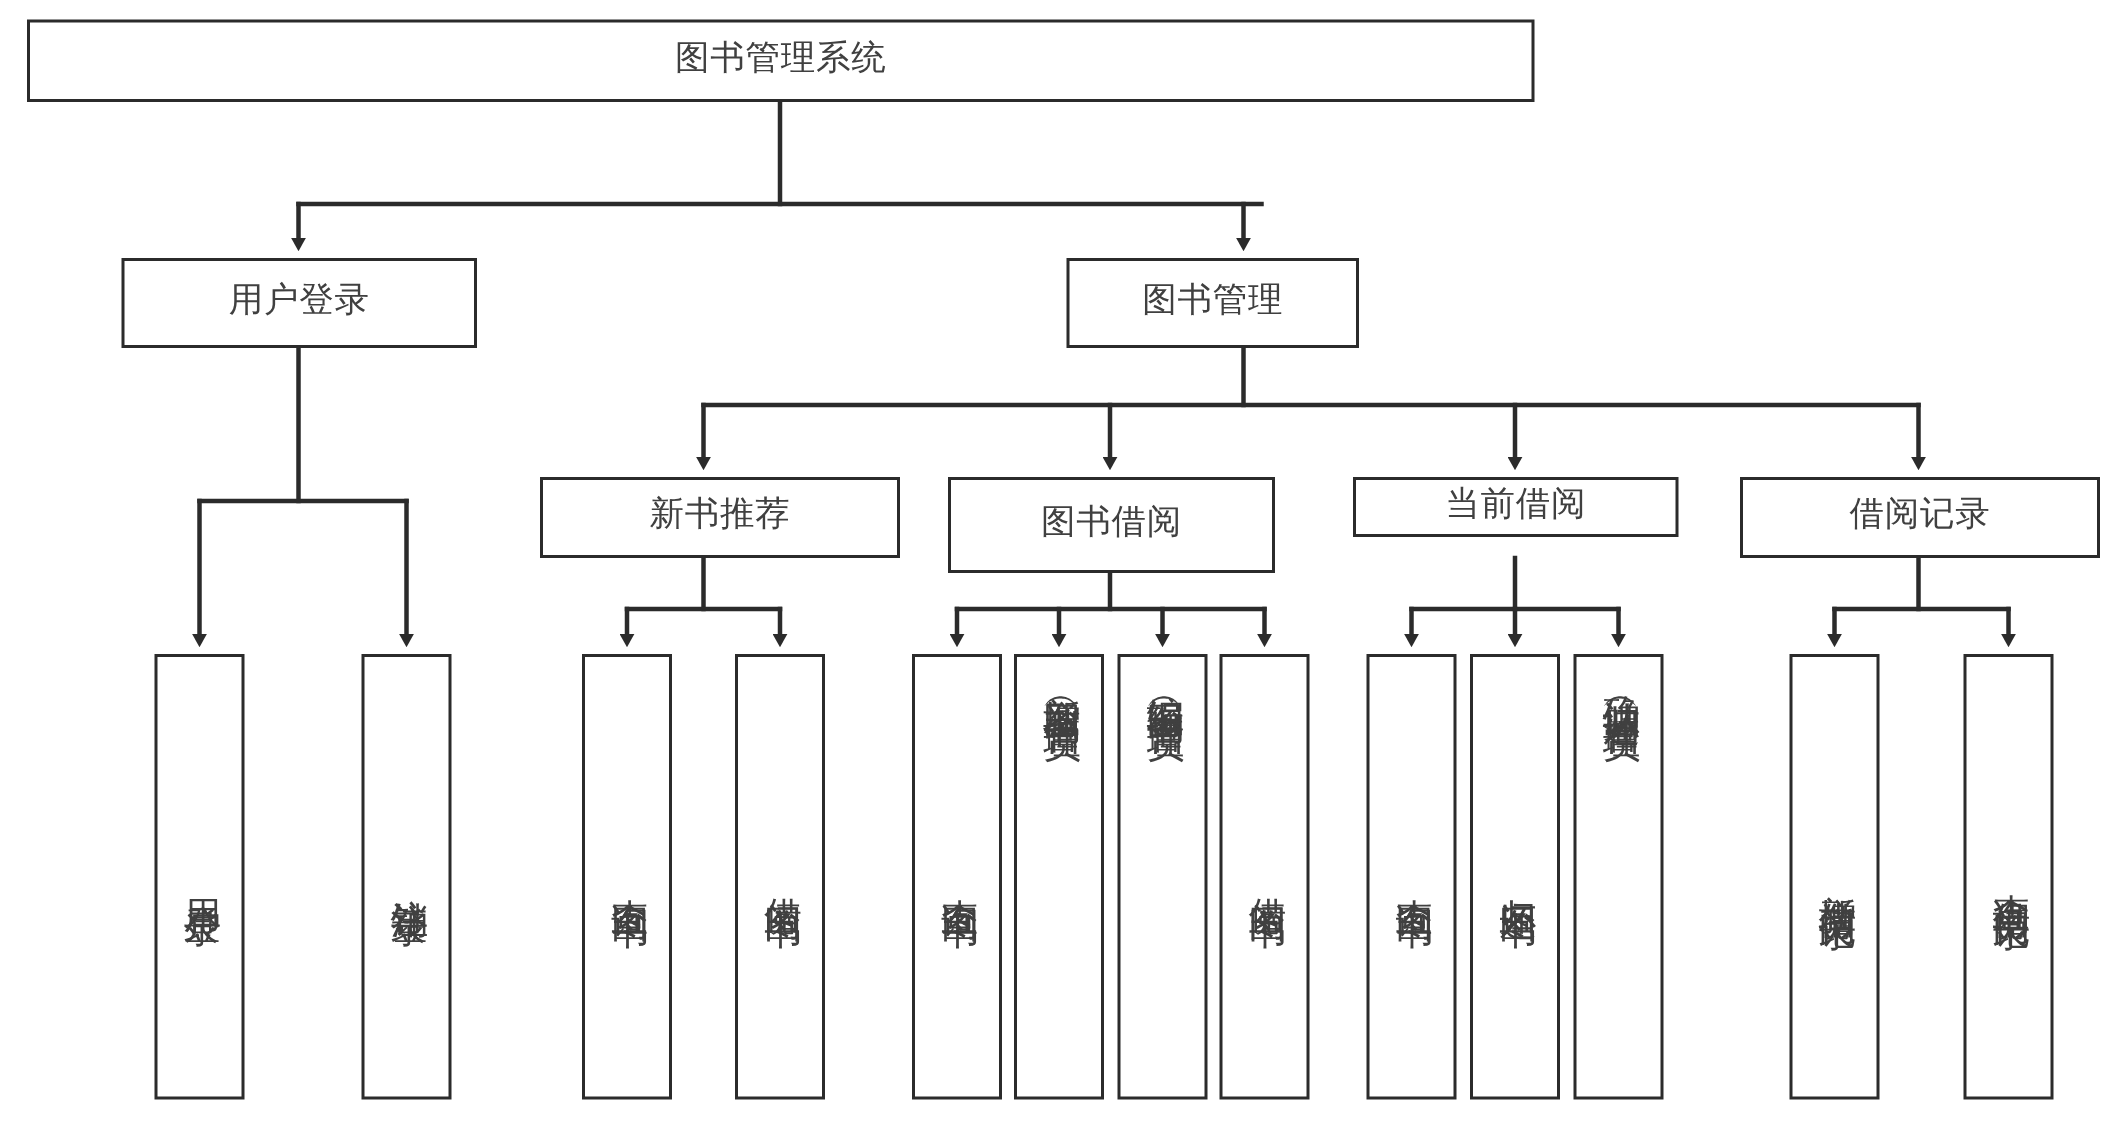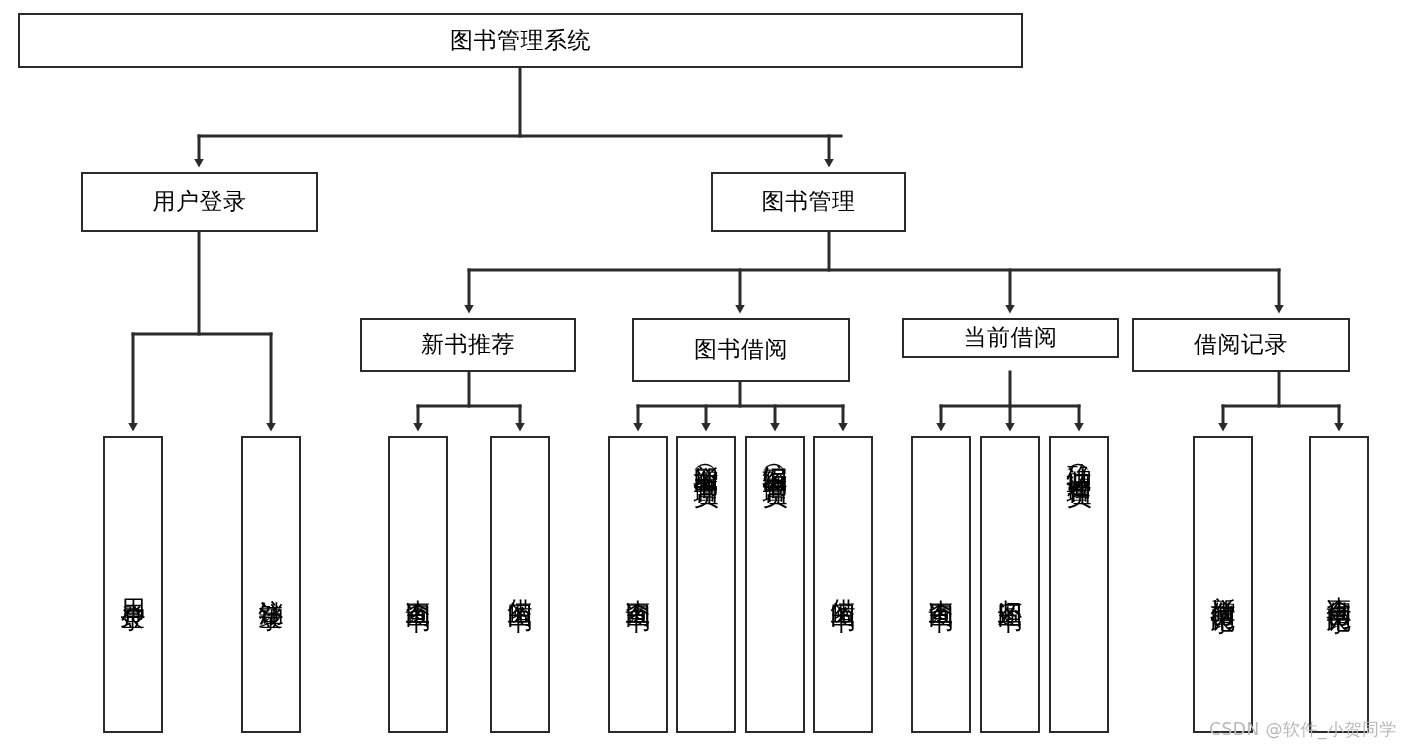--- a/index.html
+++ b/index.html
@@ -27,22 +27,23 @@
     pointer-events: none;
   }
   .node {
     position: absolute;
     box-sizing: border-box;
     background: #ffffff;
     border: 2px solid #2b2b2b;
     display: flex;
     align-items: center;
     justify-content: center;
-    color: #000000;
+    color: #404040;
     z-index: 2;
+    font-family: Liberation Mono, monospace;
   }
   .node-label {
     display: block;
     text-align: center;
     line-height: 1.12;
     white-space: pre;
   }
   .node.horizontal .node-label {
     font-size: 23px;
     letter-spacing: 0.5px;
@@ -133,30 +134,30 @@
     <span class="node-label">图书管理系统</span>
   </div>
 
   <div class="node horizontal" style="left:81px; top:172px; width:237px; height:60px;">
     <span class="node-label">用户登录</span>
   </div>
   <div class="node horizontal" style="left:711px; top:172px; width:195px; height:60px;">
     <span class="node-label">图书管理</span>
   </div>
 
-  <div class="node horizontal" style="left:360px; top:318px; width:216px; height:54px;">
+  <div class="node horizontal" style="left:360px; top:318px; width:240px; height:54px;">
     <span class="node-label">新书推荐</span>
   </div>
   <div class="node horizontal" style="left:632px; top:318px; width:218px; height:64px;">
     <span class="node-label">图书借阅</span>
   </div>
   <div class="node horizontal" style="left:902px; top:318px; width:217px; height:40px;">
     <span class="node-label">当前借阅</span>
   </div>
-  <div class="node horizontal" style="left:1132px; top:318px; width:218px; height:54px;">
+  <div class="node horizontal" style="left:1160px; top:318px; width:240px; height:54px;">
     <span class="node-label">借阅记录</span>
   </div>
 
   <div class="node vertical center-text" style="left:103px; top:436px; width:60px; height:297px;">
     <span class="node-label">用户登录</span>
   </div>
   <div class="node vertical center-text" style="left:241px; top:436px; width:60px; height:297px;">
     <span class="node-label">注销登录</span>
   </div>
 
@@ -190,14 +191,13 @@
     <span class="node-label">确认归还（管理员）</span>
   </div>
 
   <div class="node vertical center-text" style="left:1193px; top:436px; width:60px; height:297px;">
     <span class="node-label">新增借阅记录</span>
   </div>
   <div class="node vertical center-text" style="left:1309px; top:436px; width:60px; height:297px;">
     <span class="node-label">查询借阅记录</span>
   </div>
 
-  <div id="watermark">CSDN @软件_小贺同学</div>
 </div>
 
 </body></html>

